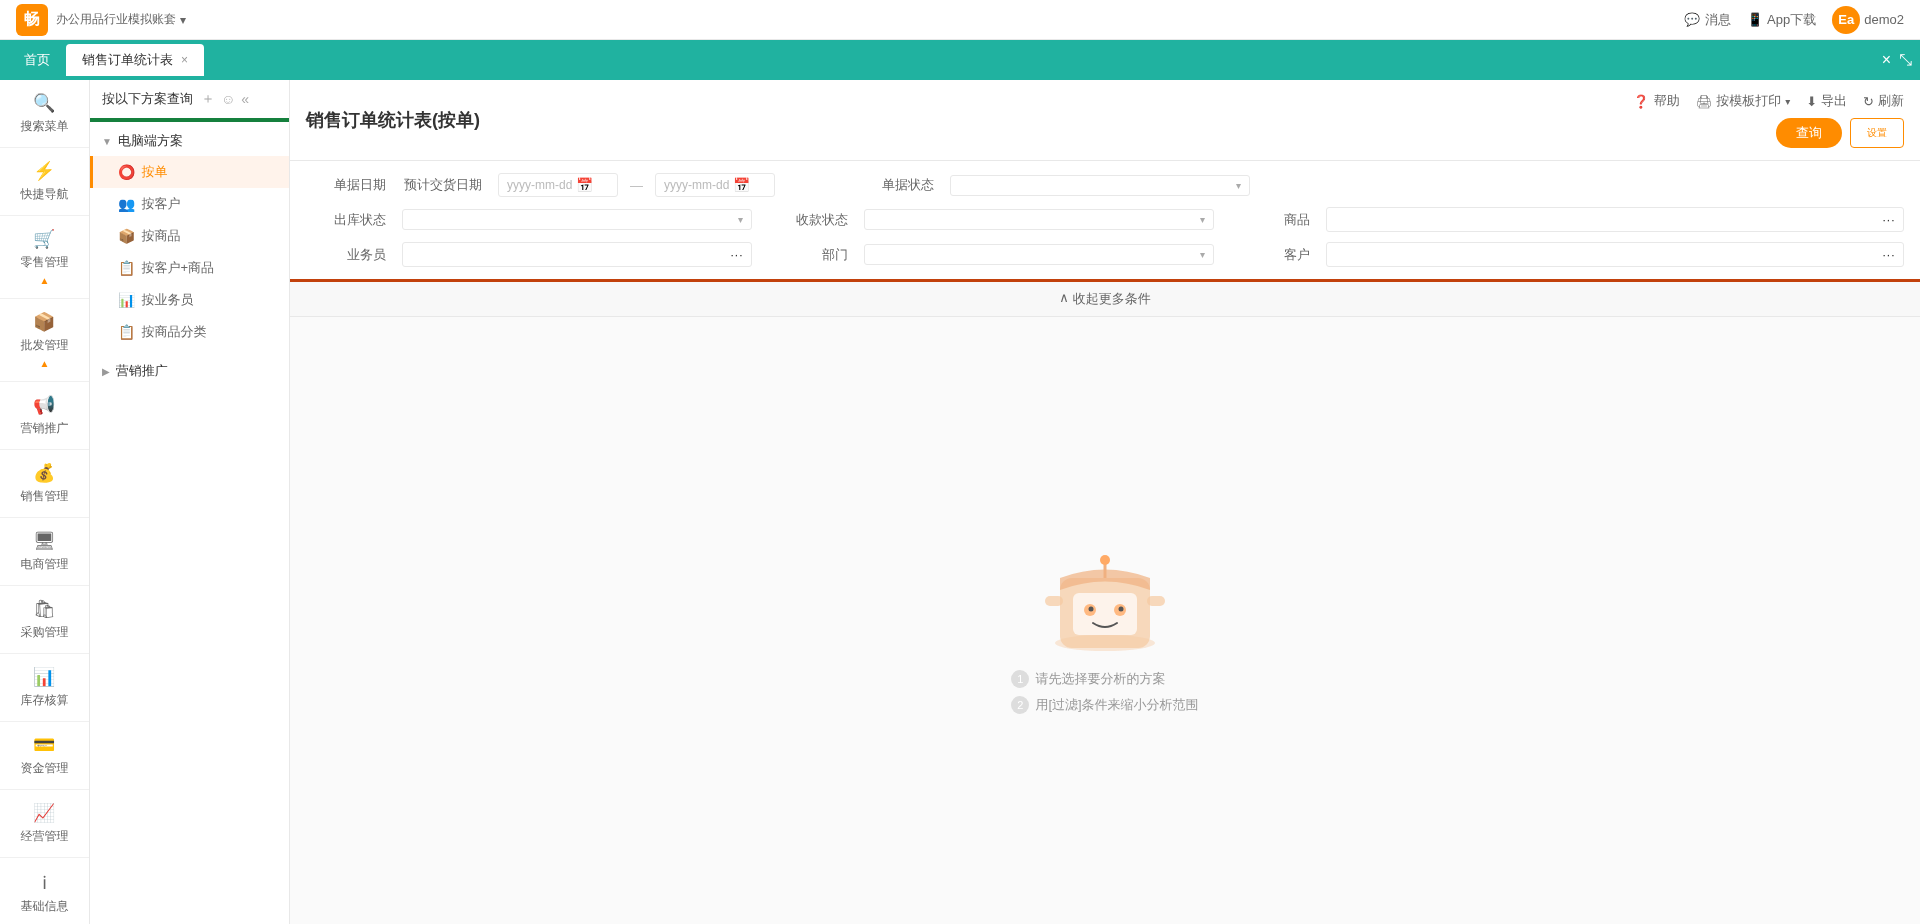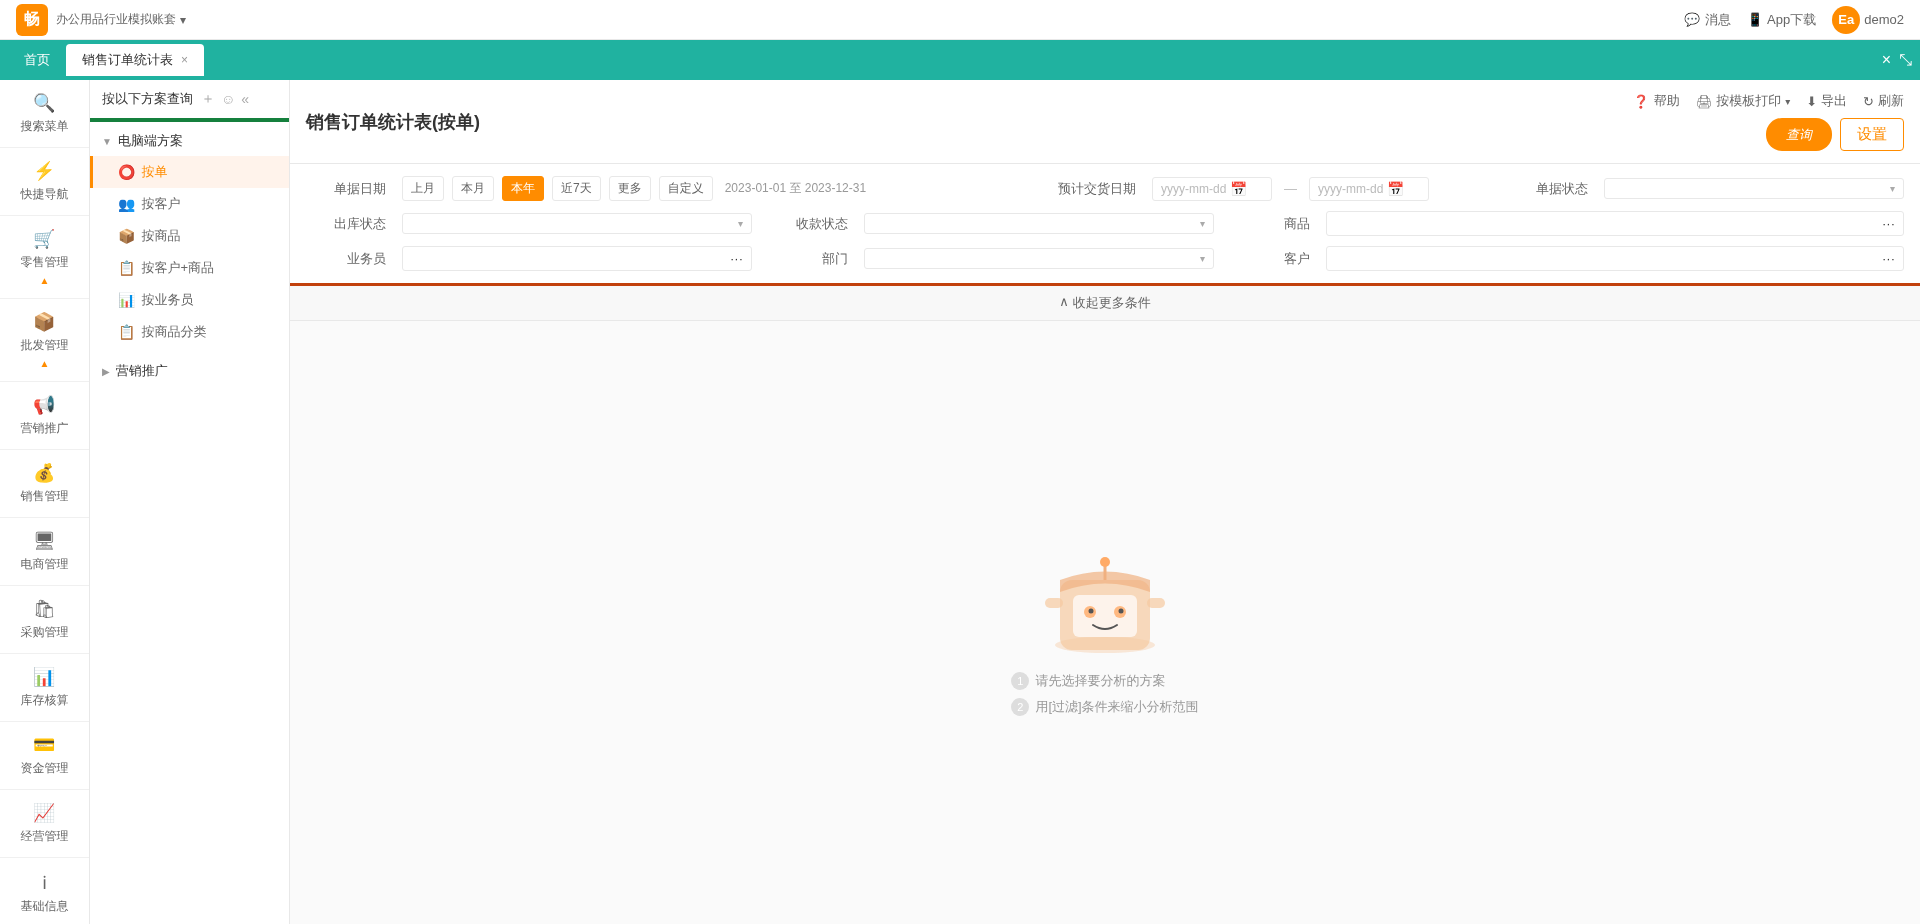--- a/index.html
+++ b/index.html
@@ -47,22 +47,22 @@
     .scheme-item.active .scheme-item-icon { color: #ff8c00; }
     .expand-arrow { font-size: 10px; color: #999; }
 
     
     .main-content { flex: 1; display: flex; flex-direction: column; overflow: hidden; }
 
     
     .page-header { display: flex; align-items: center; padding: 12px 16px; background: #fff; border-bottom: 1px solid #e8e8e8; flex-shrink: 0; }
     .page-title { font-size: 18px; font-weight: bold; color: #333; flex: 1; }
     .action-btn { display: flex; align-items: center; gap: 4px; font-size: 13px; color: #666; cursor: pointer; }
-    .query-btn { background: #ff8c00; color: #fff; border: none; padding: 6px 20px; border-radius: 16px; cursor: pointer; font-size: 13px; font-style: italic; }
-    .set-btn { background: #fff; color: #ff8c00; border: 1px solid #ff8c00; padding: 6px 16px; border-radius: 4px; cursor: pointer; font-size: 15px; }
+    .query-btn { background: #ff8c00; color: #fff; border: none; padding: 6px 20px; border-radius: 16px; cursor: pointer; font-size: 13px; }
+    .set-btn { background: #fff; color: #ff8c00; border: 1px solid #ff8c00; padding: 6px 16px; border-radius: 4px; cursor: pointer; font-size: 10px; }
 
     
     .filter-area { background: #fff; padding: 12px 16px; border-bottom: 3px solid #c2410c; flex-shrink: 0; }
     .filter-row { display: flex; align-items: center; gap: 16px; margin-bottom: 10px; }
     .filter-row:last-child { margin-bottom: 0; }
     .filter-label { width: 80px; color: #666; font-size: 13px; text-align: right; flex-shrink: 0; }
     .filter-control { display: flex; align-items: center; gap: 8px; flex: 1; }
     .date-btn { padding: 3px 8px; font-size: 12px; border: 1px solid #e8e8e8; border-radius: 3px; cursor: pointer; color: #666; background: #fff; }
     .date-btn.active { background: #ff8c00; color: #fff; border-color: #ff8c00; }
     .date-input { border: 1px solid #e8e8e8; border-radius: 3px; padding: 3px 8px; font-size: 12px; color: #bbb; display: flex; align-items: center; gap: 4px; min-width: 120px; }
@@ -256,29 +256,20 @@
             <button class="query-btn">查询</button>
             <button class="set-btn">设置</button>
           </div>
         </div>
       </div>
 
       <div class="filter-area">
 
         <div class="filter-row">
           <span class="filter-label">单据日期</span>
-          <div class="filter-control">
-            <button class="date-btn">上月</button>
-            <button class="date-btn">本月</button>
-            <button class="date-btn active">本年</button>
-            <button class="date-btn">近7天</button>
-            <button class="date-btn">更多</button>
-            <button class="date-btn">自定义</button>
-            <span style="font-size:12px; color:#999; margin-left:4px;">2023-01-01 至 2023-12-31</span>
-          </div>
           <span class="filter-label">预计交货日期</span>
           <div class="filter-control" style="max-width:340px;">
             <div class="date-input">
               <span style="color:#bbb;">yyyy-mm-dd</span>
               <span class="cal-icon">📅</span>
             </div>
             <span style="color:#bbb; margin:0 4px;">—</span>
             <div class="date-input">
               <span style="color:#bbb;">yyyy-mm-dd</span>
               <span class="cal-icon">📅</span>

